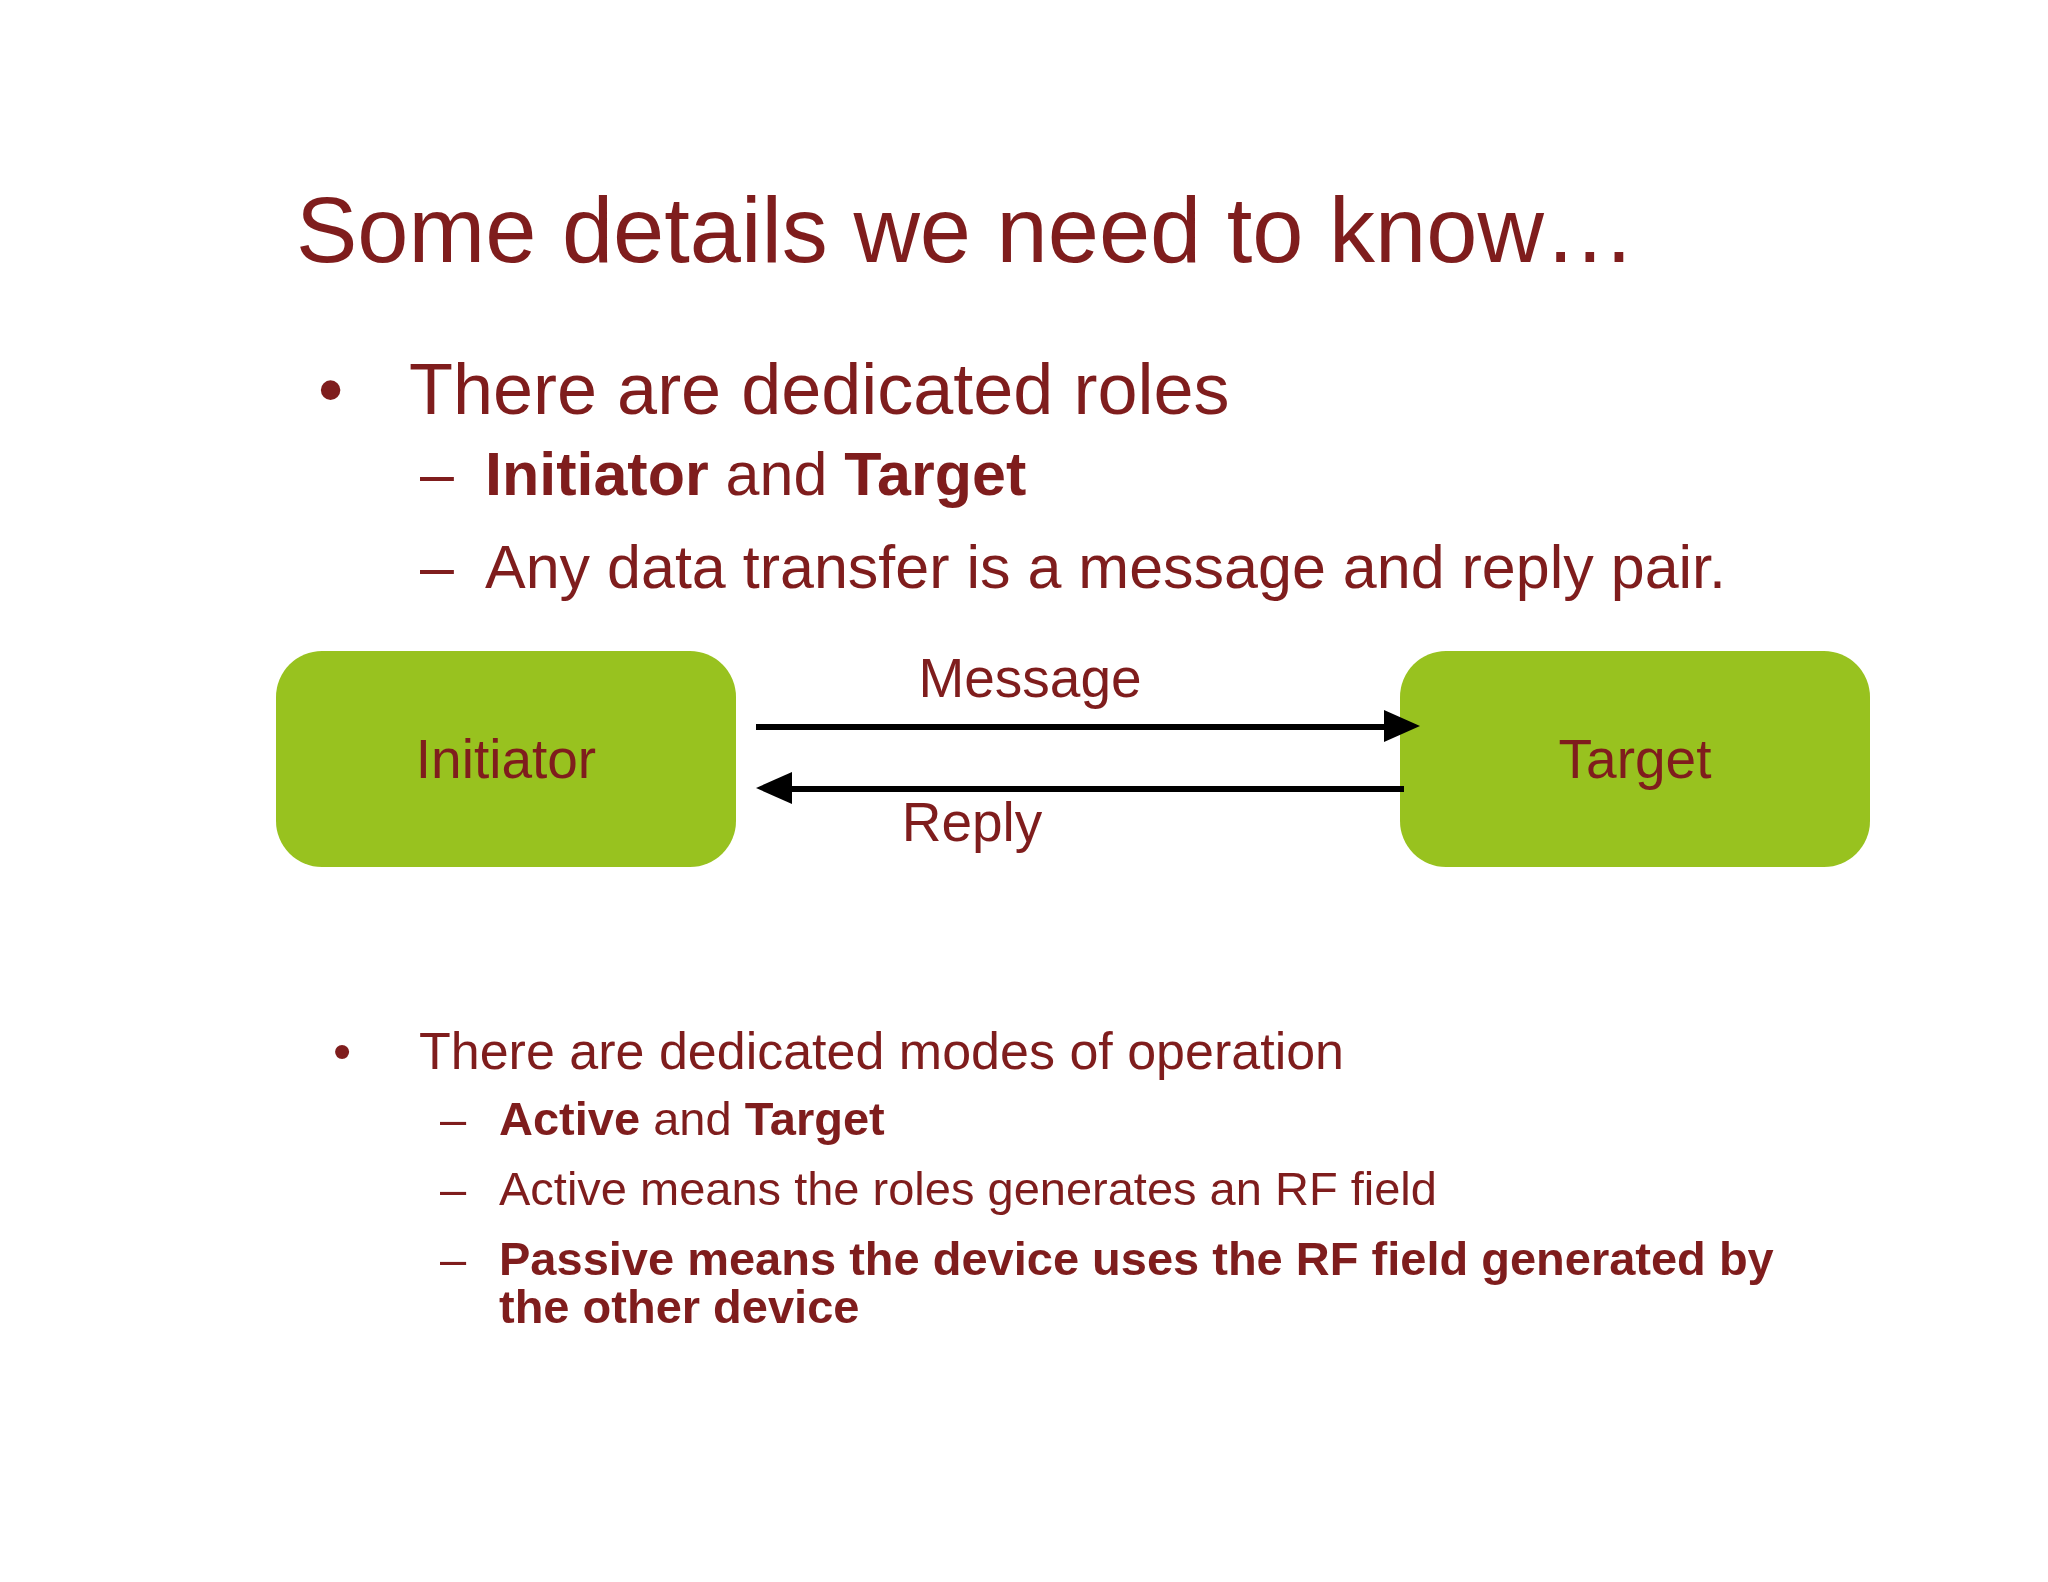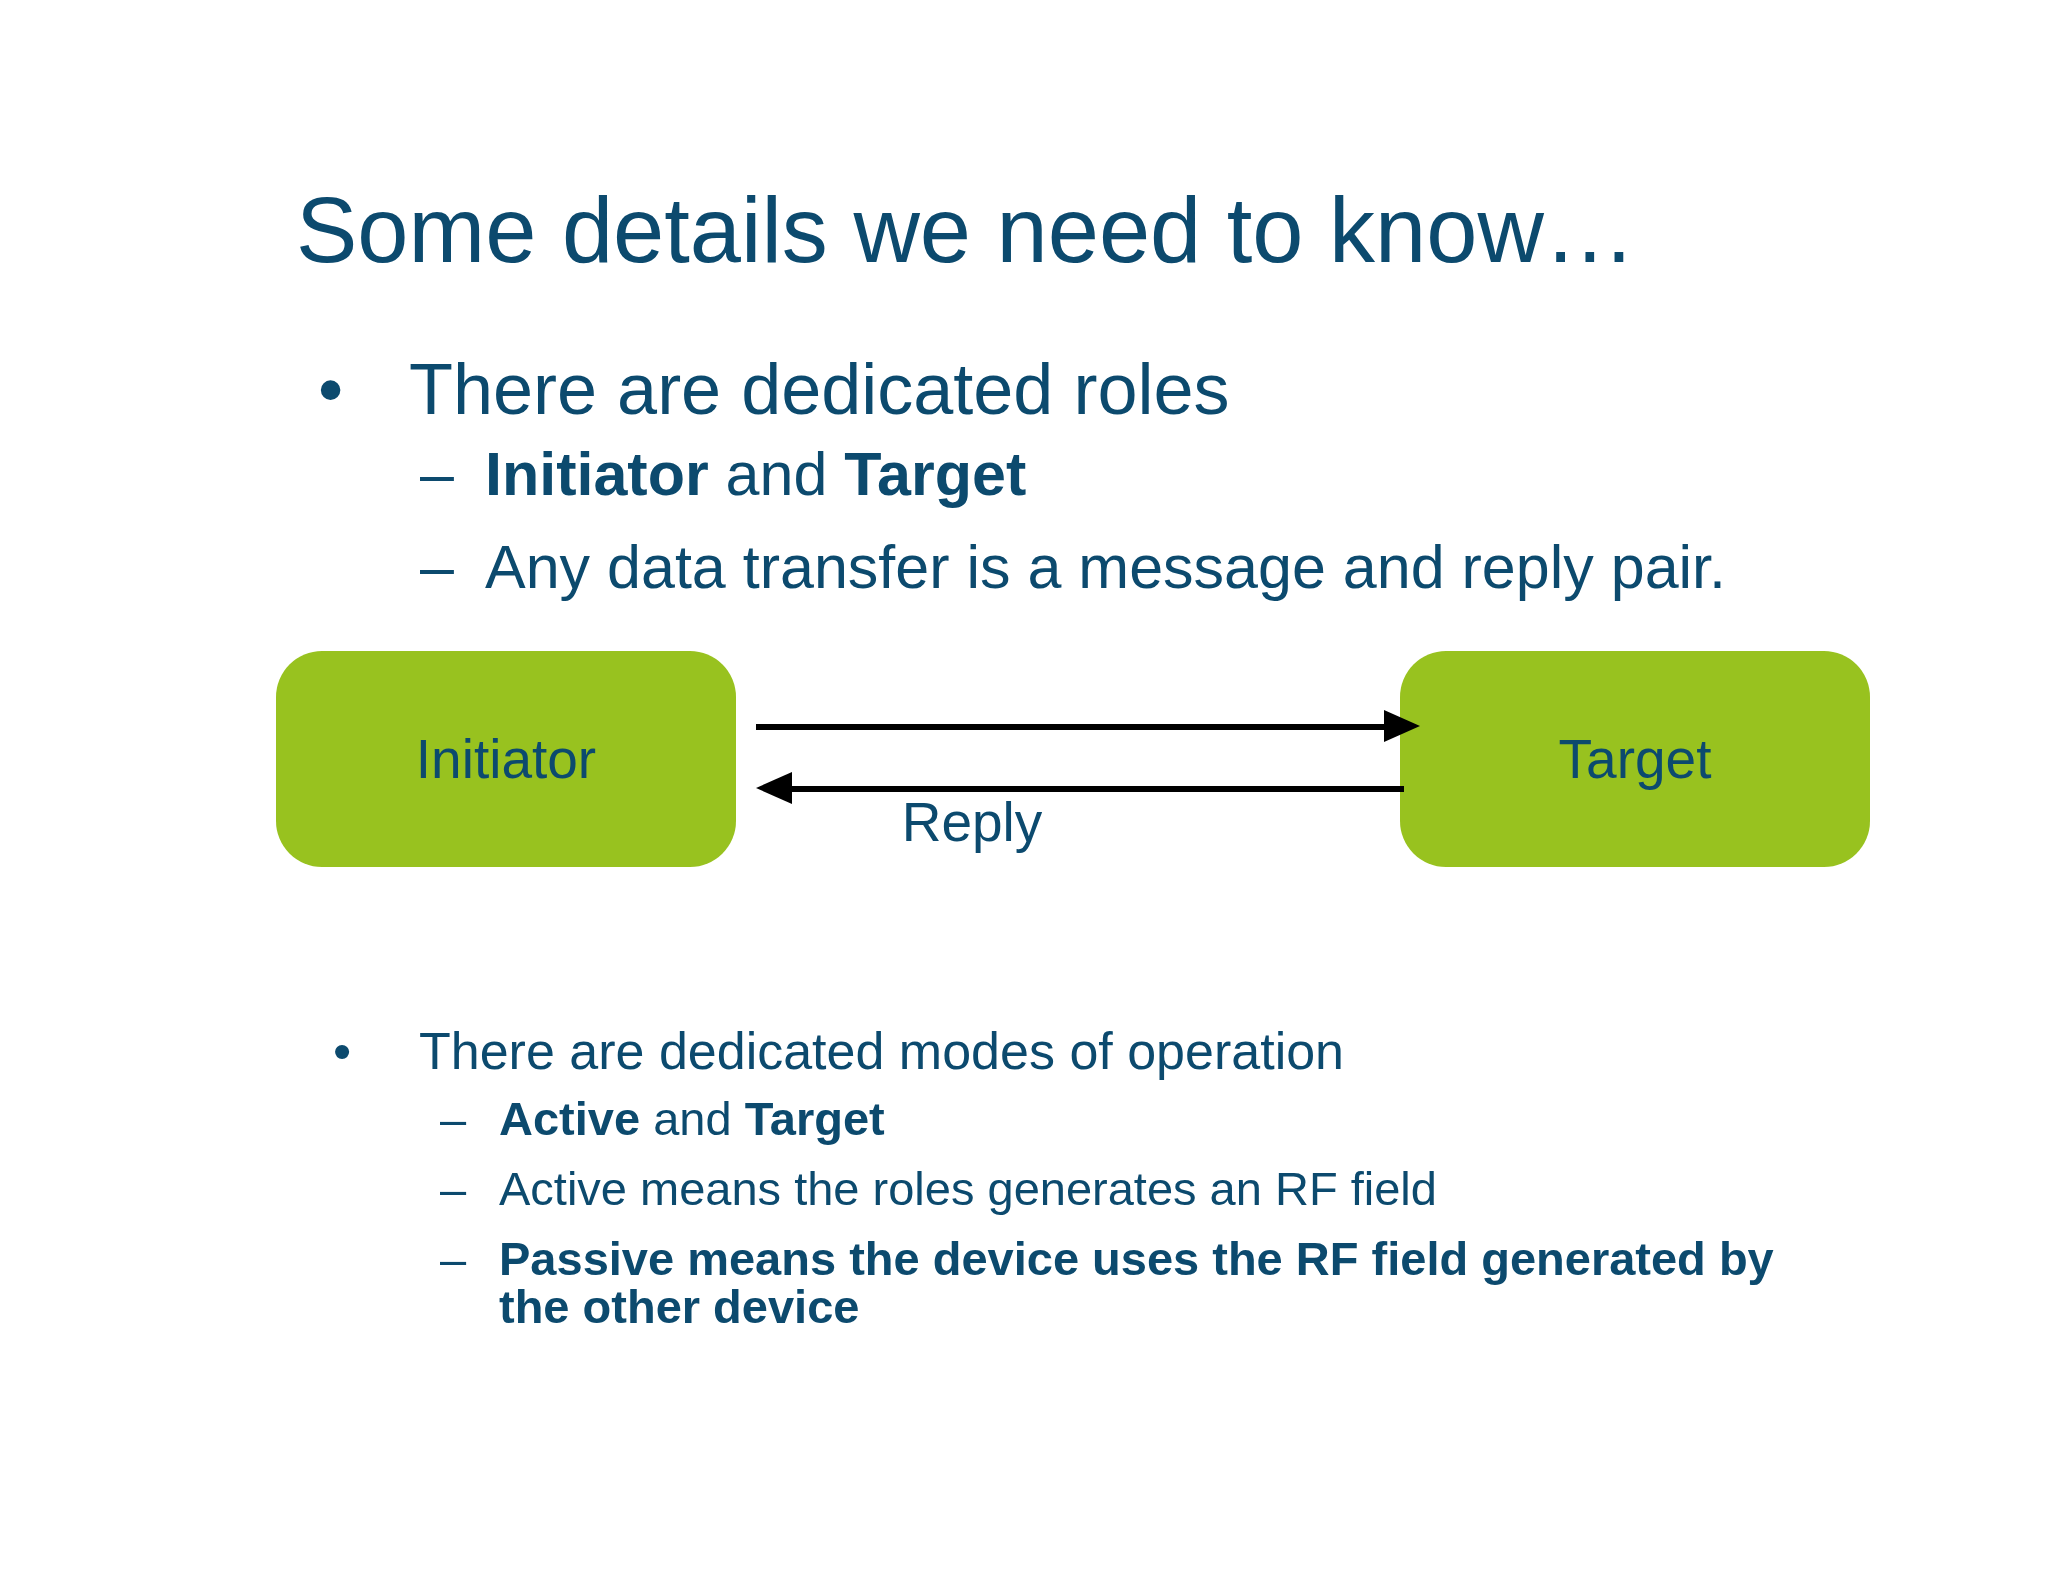--- a/index.html
+++ b/index.html
@@ -59,21 +59,21 @@
     border-right:36px solid #000000;
     border-top:16px solid transparent;
     border-bottom:16px solid transparent;
   }
   .msg-label { left:800px; top:647px; width:460px; text-align:center; font-size:55px; line-height:1.15; }
   .rep-label { left:752px; top:791px; width:440px; text-align:center; font-size:55px; line-height:1.15; }
 </style>
 </head>
 <body>
 
-<div class="slide" style="background: rgb(255, 255, 255); color: #0c4a6e;">
+<div class="slide" style="background: rgb(255, 255, 255); color: #7f1d1d;">
 
   <div class="abs line slide-title">Some details we need to know…</div>
 
   <div class="abs line row b1">
     <span class="marker">•</span>
     <span class="txt">There are dedicated roles</span>
   </div>
 
   <div class="abs line row s1">
     <span class="marker">–</span>
@@ -85,20 +85,21 @@
     <span class="txt">Any data transfer is a message and reply pair.</span>
   </div>
 
   <div class="box box-initiator" style="background: rgb(152, 194, 31);">
     <span>Initiator</span>
   </div>
   <div class="box box-target" style="background: rgb(152, 194, 31);">
     <span>Target</span>
   </div>
 
+  <div class="abs msg-label">Message</div>
   <div class="arrow-line msg-line" style="background: rgb(0, 0, 0);"></div>
   <div class="arrow-head msg-head" style="border-left-color: rgb(0, 0, 0);"></div>
 
   <div class="arrow-head rep-head" style="border-right-color: rgb(0, 0, 0);"></div>
   <div class="arrow-line rep-line" style="background: rgb(0, 0, 0);"></div>
   <div class="abs rep-label">Reply</div>
 
   <div class="abs line row b2">
     <span class="marker">•</span>
     <span class="txt">There are dedicated modes of operation</span>

